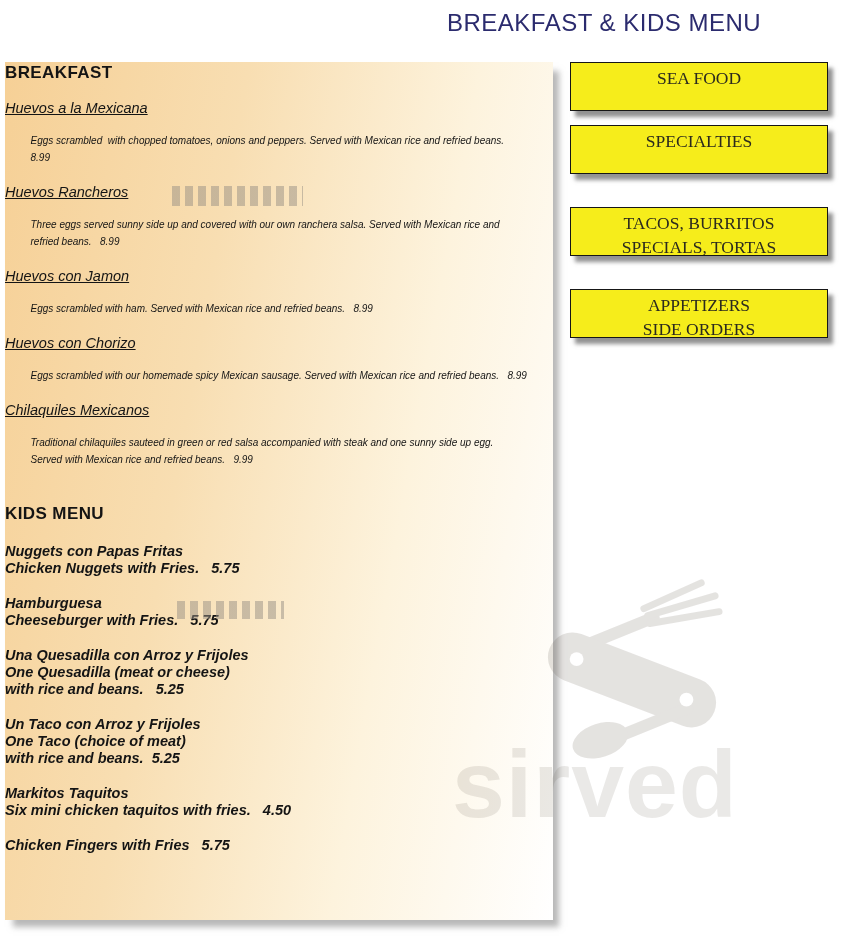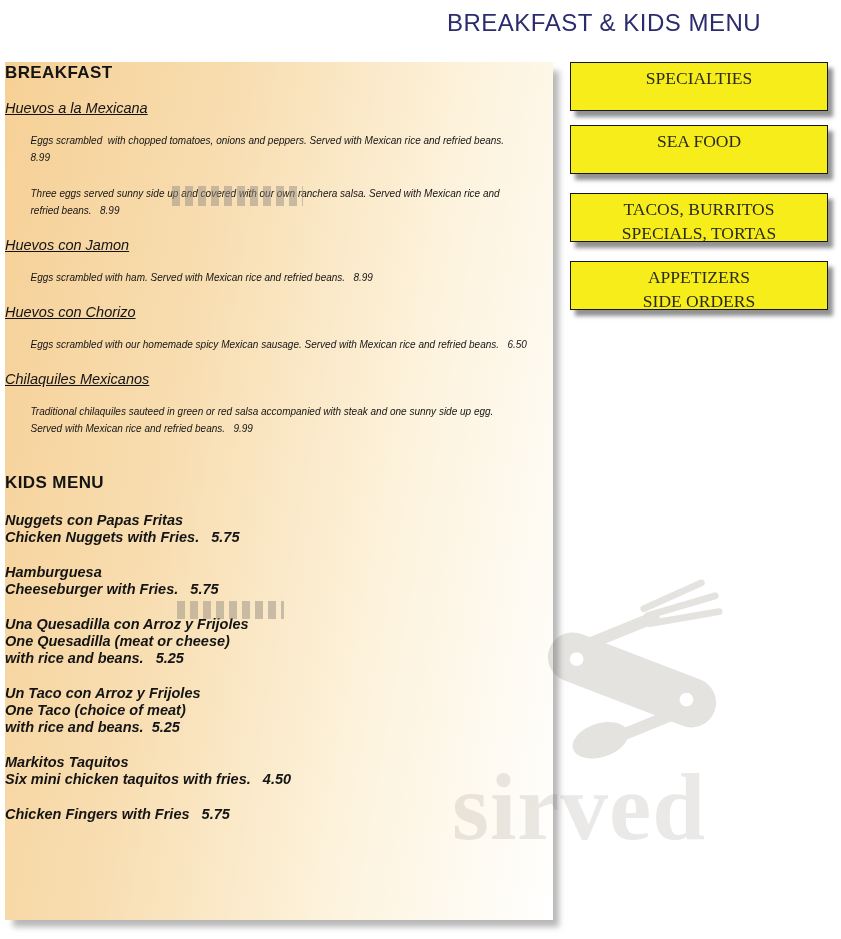--- a/index.html
+++ b/index.html
@@ -42,27 +42,27 @@
   
   .sidebar{position:absolute;left:570px;top:62px;width:258px;z-index:1;}
   .menu-button{
     box-sizing:border-box;width:258px;height:49px;
     background:#f6ed1b;border:1px solid #161616;
     box-shadow:5px 6px 4px rgba(110,110,110,.75);
     font-family:"Liberation Serif",serif;font-size:17.5px;line-height:24px;
     color:#2b2a1e;text-align:center;padding-top:3px;cursor:pointer;
   }
   .menu-button + .menu-button{margin-top:14px;}
-  .menu-button.gap-lg{margin-top:19px;}
+  .menu-button.gap-lg{margin-top:33px;}
   .button-line{white-space:pre;}
   
   .watermark-icon{position:absolute;left:533px;top:578px;z-index:4;pointer-events:none;}
   .watermark-text{
-    position:absolute;left:452px;top:752px;z-index:4;pointer-events:none;
-    font-family:Liberation Serif, serif;
+    position:absolute;left:452px;top:730px;z-index:4;pointer-events:none;
+    font-family:Liberation Sans, sans-serif;
     font-size:95px;font-weight:bold;letter-spacing:1px;
     color:rgba(95,85,72,.13);
   }
   
   .redact-bars{
     position:absolute;z-index:5;pointer-events:none;
     background:repeating-linear-gradient(90deg,
       rgba(151,143,132,.5) 0px,rgba(151,143,132,.5) 8px,
       rgba(151,143,132,0) 8px,rgba(151,143,132,0) 13px);
   }
@@ -78,31 +78,32 @@
   <div class="card-inner">
 
     <div class="section-heading">BREAKFAST</div>
 
     <div class="menu-item">
       <div class="item-name">Huevos a la Mexicana</div>
       <div class="item-desc">Eggs scrambled  with chopped tomatoes, onions and peppers. Served with Mexican rice and refried beans.   8.99</div>
     </div>
 
     <div class="menu-item">
+      <div class="item-name">Huevos Rancheros</div>
       <div class="item-desc">Three eggs served sunny side up and covered with our own ranchera salsa. Served with Mexican rice and refried beans.   8.99</div>
     </div>
 
     <div class="menu-item">
       <div class="item-name">Huevos con Jamon</div>
       <div class="item-desc">Eggs scrambled with ham. Served with Mexican rice and refried beans.   8.99</div>
     </div>
 
     <div class="menu-item">
       <div class="item-name">Huevos con Chorizo</div>
-      <div class="item-desc">Eggs scrambled with our homemade spicy Mexican sausage. Served with Mexican rice and refried beans.   6.50</div>
+      <div class="item-desc">Eggs scrambled with our homemade spicy Mexican sausage. Served with Mexican rice and refried beans.   8.99</div>
     </div>
 
 
     <div class="menu-item">
       <div class="item-name">Chilaquiles Mexicanos</div>
       <div class="item-desc">Traditional chilaquiles sauteed in green or red salsa accompanied with steak and one sunny side up egg. Served with Mexican rice and refried beans.   9.99</div>
     </div>
 
     <div class="section-heading kids-heading">KIDS MENU</div>
 
@@ -138,25 +139,25 @@
     </div>
 
   </div>
 </div>
 
 <div class="redact-bars bars-rancheros"></div>
 <div class="redact-bars bars-hamburguesa"></div>
 
 <div class="sidebar">
   <div class="menu-button">
-    <div class="button-line">SPECIALTIES</div>
+    <div class="button-line">SEA FOOD</div>
     <div class="button-line"></div>
   </div>
   <div class="menu-button">
-    <div class="button-line">SEA FOOD</div>
+    <div class="button-line">SPECIALTIES</div>
     <div class="button-line"></div>
   </div>
   <div class="menu-button gap-lg">
     <div class="button-line">TACOS, BURRITOS</div>
     <div class="button-line">SPECIALS, TORTAS</div>
   </div>
   <div class="menu-button gap-lg">
     <div class="button-line">APPETIZERS</div>
     <div class="button-line">SIDE ORDERS</div>
   </div>

